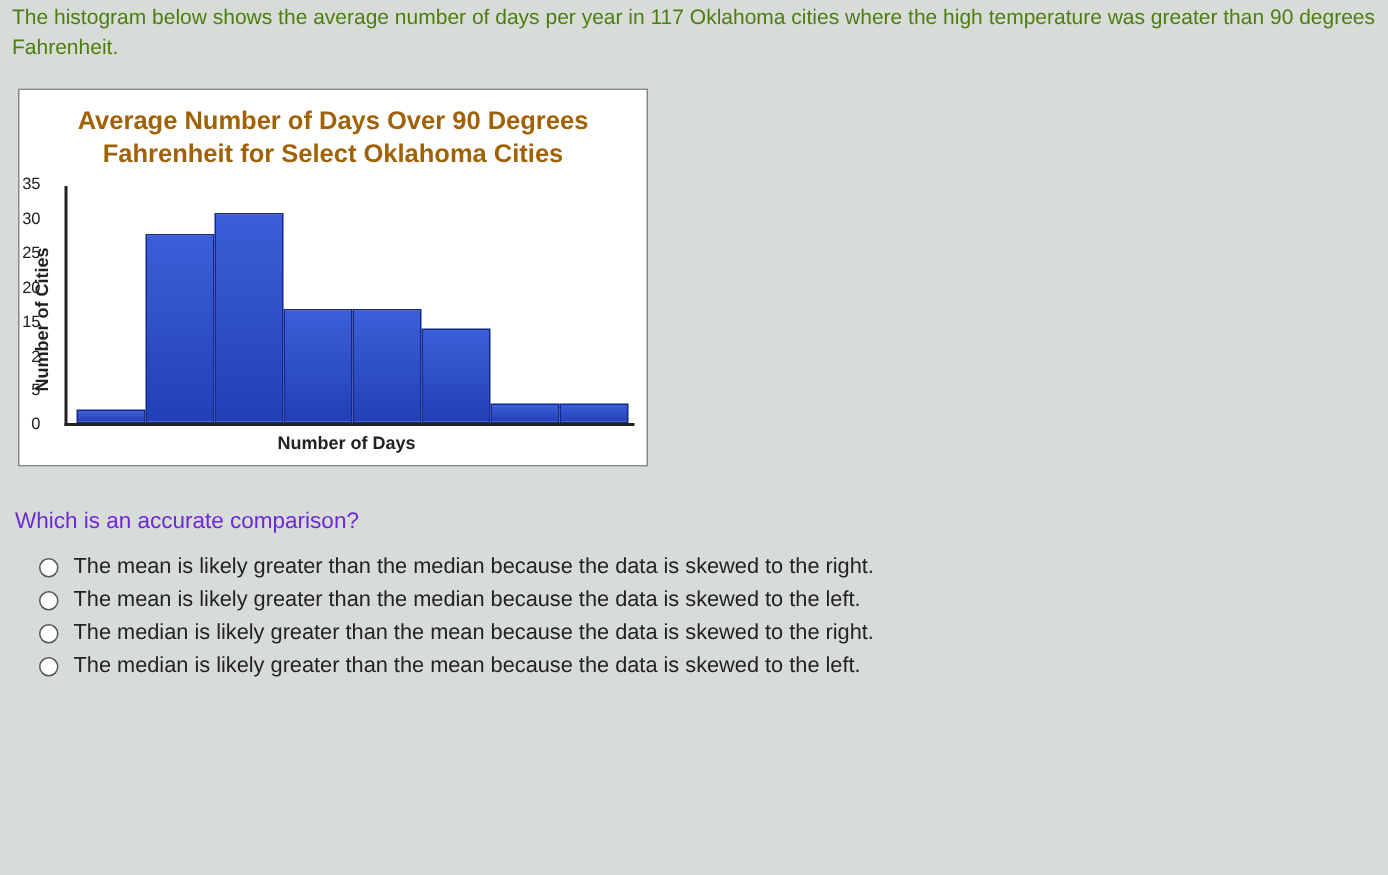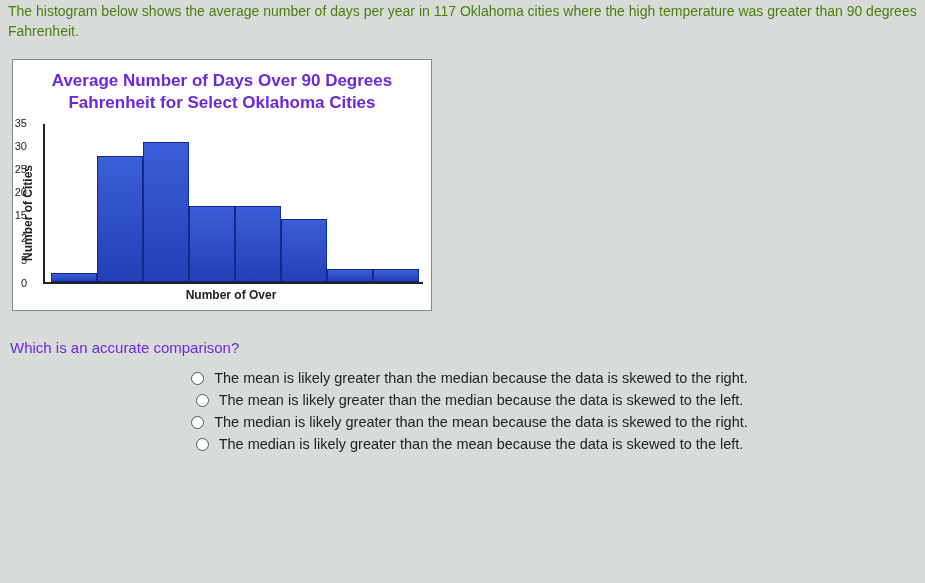--- a/index.html
+++ b/index.html
@@ -24,21 +24,21 @@
       width: 420px;
       margin: 10px 0 0 12px;
       padding: 10px 8px 8px 8px;
     }
     .chart-title {
       font-weight: bold;
       font-size: 17px;
       text-align: center;
       line-height: 1.3;
       margin-bottom: 10px;
-      color: #6d28d9;
+      color: #a16207;
     }
     .plot-wrap {
       display: flex;
       align-items: center;
       gap: 4px;
     }
     .ylabel {
       writing-mode: vertical-rl;
       transform: rotate(180deg);
       font-size: 12px;
@@ -107,21 +107,20 @@
     .options {
       margin-left: 14px;
     }
     .opt {
       display: flex;
       align-items: center;
       gap: 10px;
       font-size: 14.5px;
       color: #222;
       margin: 6px 12px;
-      justify-content: center;
     }
     .radio {
       width: 13px;
       height: 13px;
       border: 1.5px solid #555;
       border-radius: 50%;
       flex-shrink: 0;
       background: #fff;
     }
   </style>
@@ -166,21 +165,21 @@
             <div class="bar" style="height: 5.71429%;"></div>
             <div class="bar" style="height: 80%;"></div>
             <div class="bar" style="height: 88.5714%;"></div>
             <div class="bar" style="height: 48.5714%;"></div>
             <div class="bar" style="height: 48.5714%;"></div>
             <div class="bar" style="height: 40%;"></div>
             <div class="bar" style="height: 8.57143%;"></div>
             <div class="bar" style="height: 8.57143%;"></div>
           </div>
       </div>
-      <div class="xlabel">Number of Over</div>
+      <div class="xlabel">Number of Days</div>
     </div>
   </div>
 </div>
 
 <div class="question">Which is an accurate comparison?</div>
 
 <div class="options" id="options">
     <div class="opt">
       <span class="radio"></span>
       <span>The mean is likely greater than the median because the data is skewed to the right.</span>

